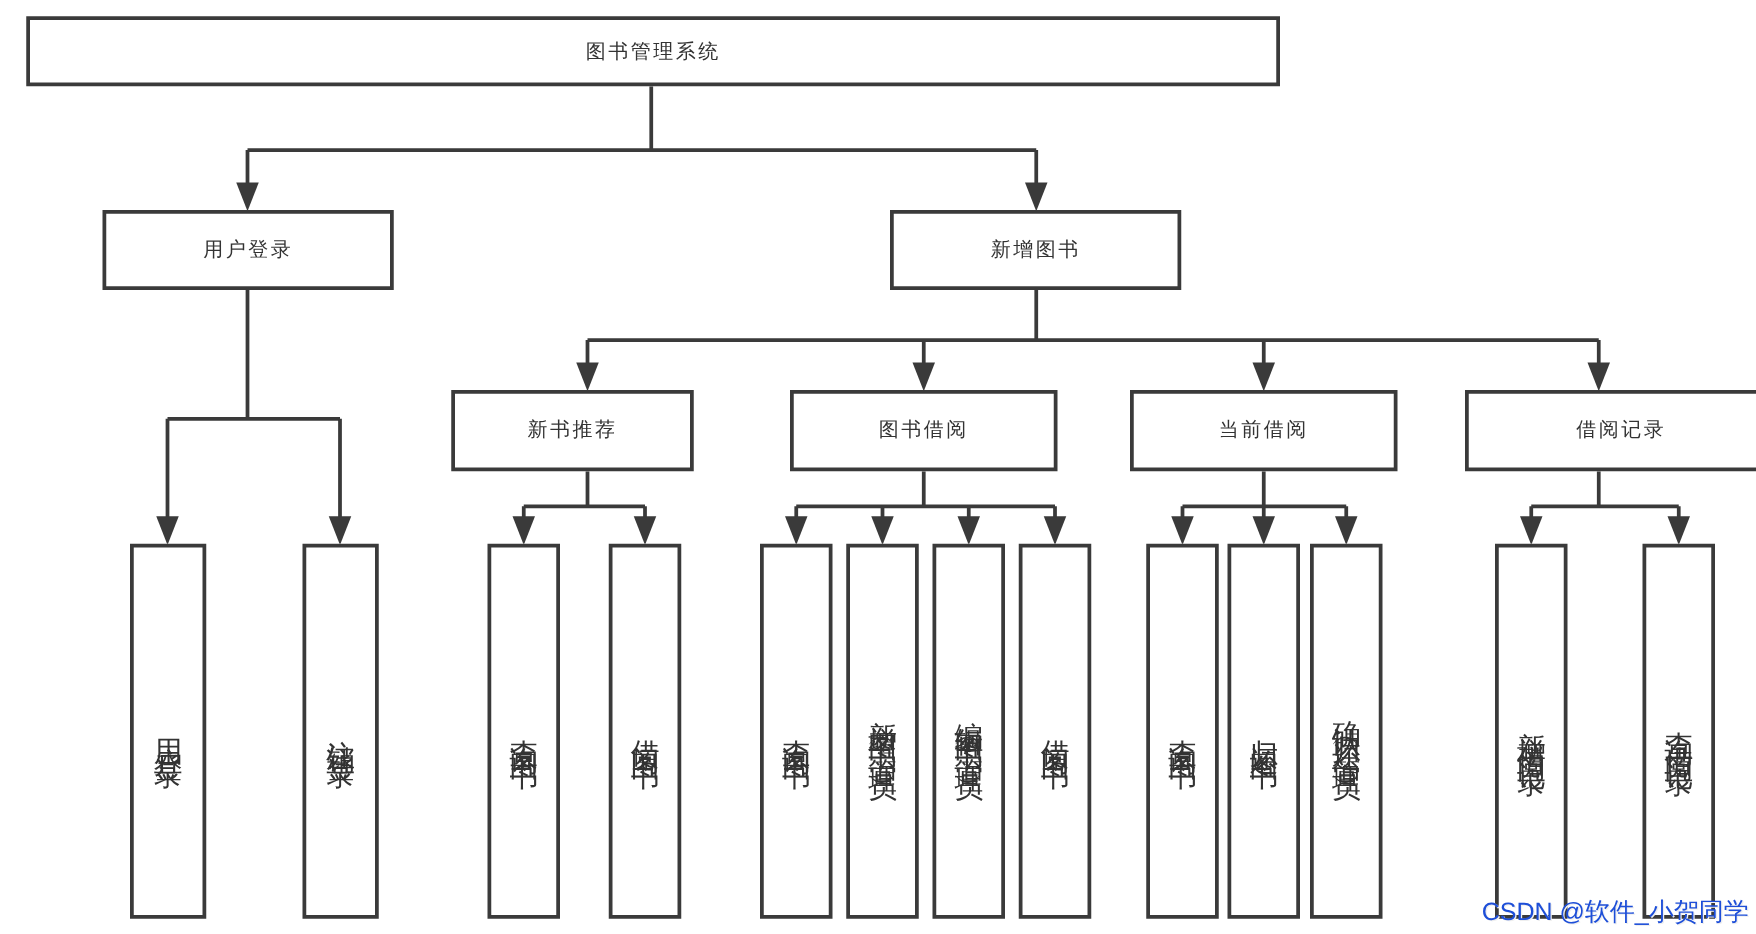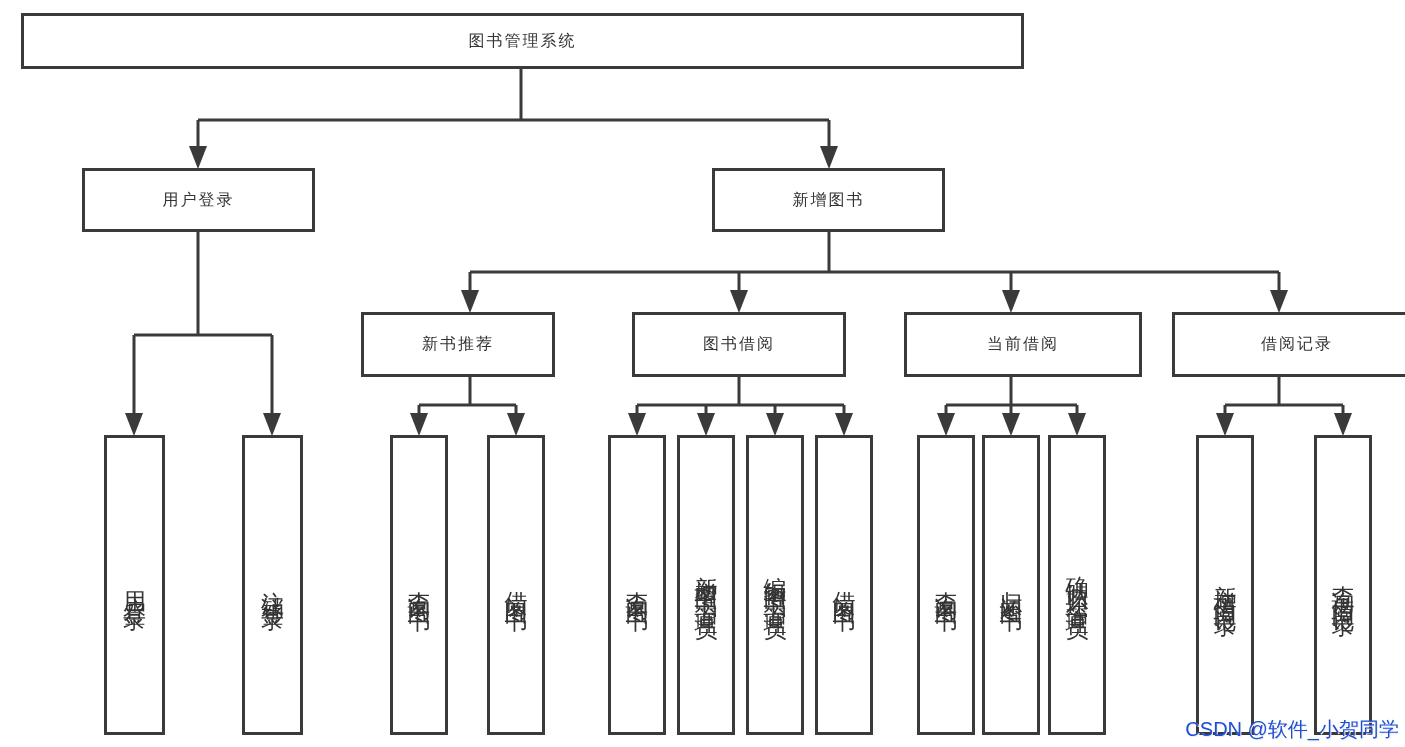--- a/index.html
+++ b/index.html
@@ -108,21 +108,21 @@
   <div class="node hbox" style="left:712px;top:168px;width:233px;height:64px">
     <span class="lbl">新增图书</span>
   </div>
 
   <div class="node hbox" style="left:361px;top:312px;width:194px;height:65px">
     <span class="lbl">新书推荐</span>
   </div>
   <div class="node hbox" style="left:632px;top:312px;width:214px;height:65px">
     <span class="lbl">图书借阅</span>
   </div>
-  <div class="node hbox" style="left:904px;top:312px;width:238px;height:65px">
+  <div class="node hbox" style="left:904px;top:312px;width:214px;height:65px">
     <span class="lbl">当前借阅</span>
   </div>
   <div class="node hbox" style="left:1172px;top:312px;width:250px;height:65px">
     <span class="lbl">借阅记录</span>
   </div>
 
   <div class="node vbox" style="left:104px;top:435px;width:61px;height:300px">
     <span class="lbl">用户登录</span>
   </div>
   <div class="node vbox" style="left:242px;top:435px;width:61px;height:300px">

